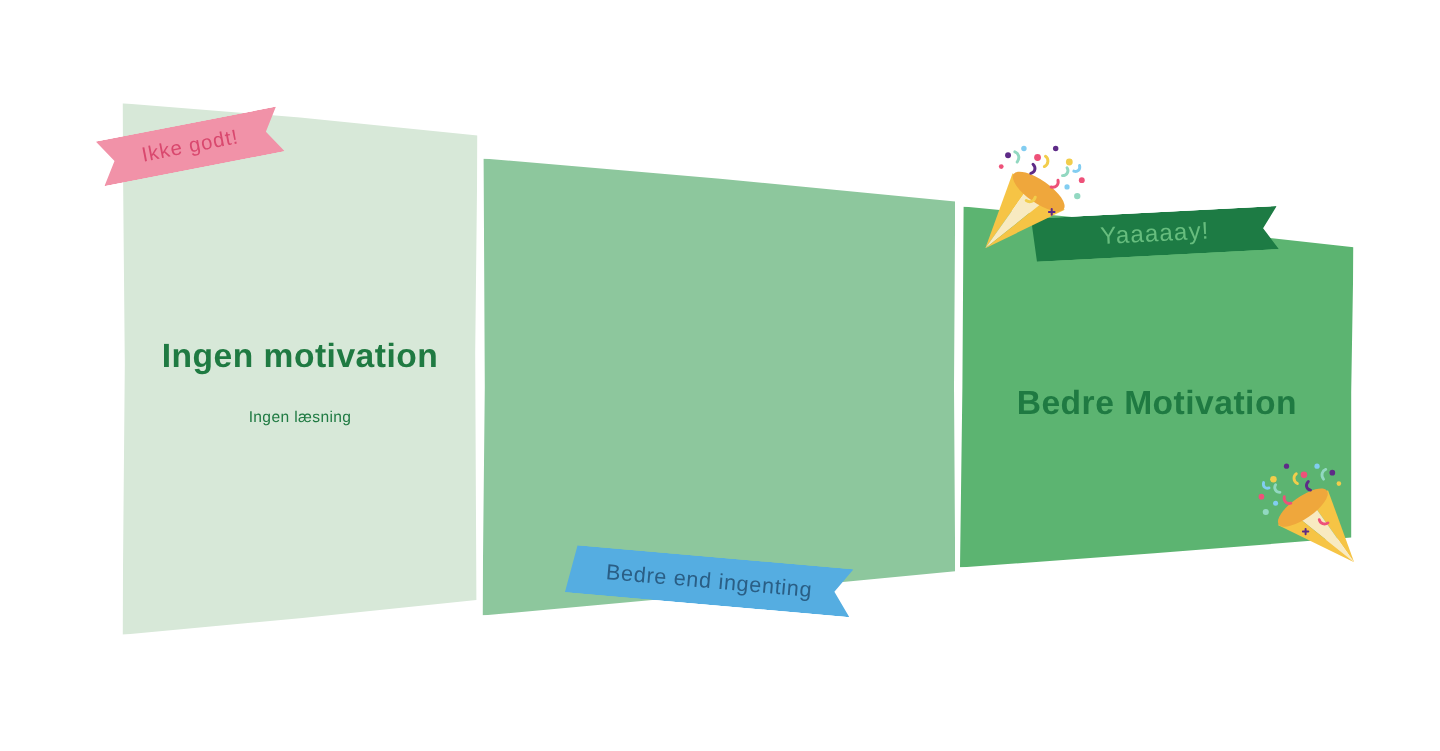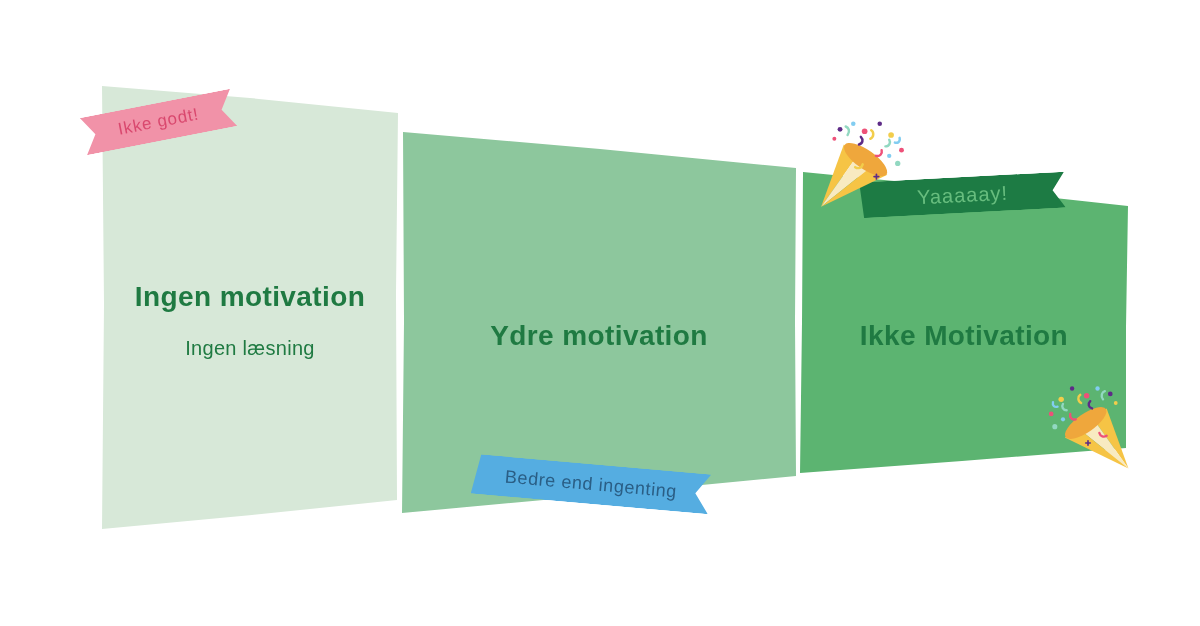--- a/index.html
+++ b/index.html
@@ -9,21 +9,21 @@
     font-family:"Liberation Sans","DejaVu Sans",sans-serif;
   }
   
   .panel{position:absolute;display:flex;align-items:center;justify-content:center;z-index:1;}
   .panel-inner{text-align:center;transform:translateY(13px);}
   .panel h2{
     margin:0;font-size:28px;font-weight:700;letter-spacing:0.4px;
     color:var(--heading-text);line-height:34px;
   }
   .panel p{
-    margin:22px 0 0 0;font-size:20px;font-weight:400;letter-spacing:0.3px;
+    margin:22px 0 0 0;font-size:13px;font-weight:400;letter-spacing:0.3px;
     color:var(--heading-text);line-height:24px;
   }
   .panel1{
     left:102px;top:84px;width:296px;height:445px;background:var(--panel1-bg);
     clip-path:polygon(0px 2px,148px 14px,296px 29px,294px 210px,295px 416px,150px 431px,0px 445px,2px 220px);
     justify-content:center;
   }
   .panel2{
     left:402px;top:132px;width:394px;height:381px;background:var(--panel2-bg);
     clip-path:polygon(1px 0px,198px 17px,394px 36px,393px 190px,394px 344px,196px 363px,0px 381px,2px 190px);
@@ -67,27 +67,26 @@
 
   <section class="panel panel1">
     <div class="panel-inner">
       <h2>Ingen motivation</h2>
       <p>Ingen læsning</p>
     </div>
   </section>
 
   <section class="panel panel2">
     <div class="panel-inner">
-      <h2>Ydre motivation</h2>
     </div>
   </section>
 
   <section class="panel panel3">
     <div class="panel-inner">
-      <h2>Ikke Motivation</h2>
+      <h2>Bedre Motivation</h2>
     </div>
   </section>
 
   <div class="ribbon ribbon-pink">
     <span>Ikke godt!</span>
   </div>
 
   <div class="ribbon ribbon-blue">
     <span>Bedre end ingenting</span>
   </div>

